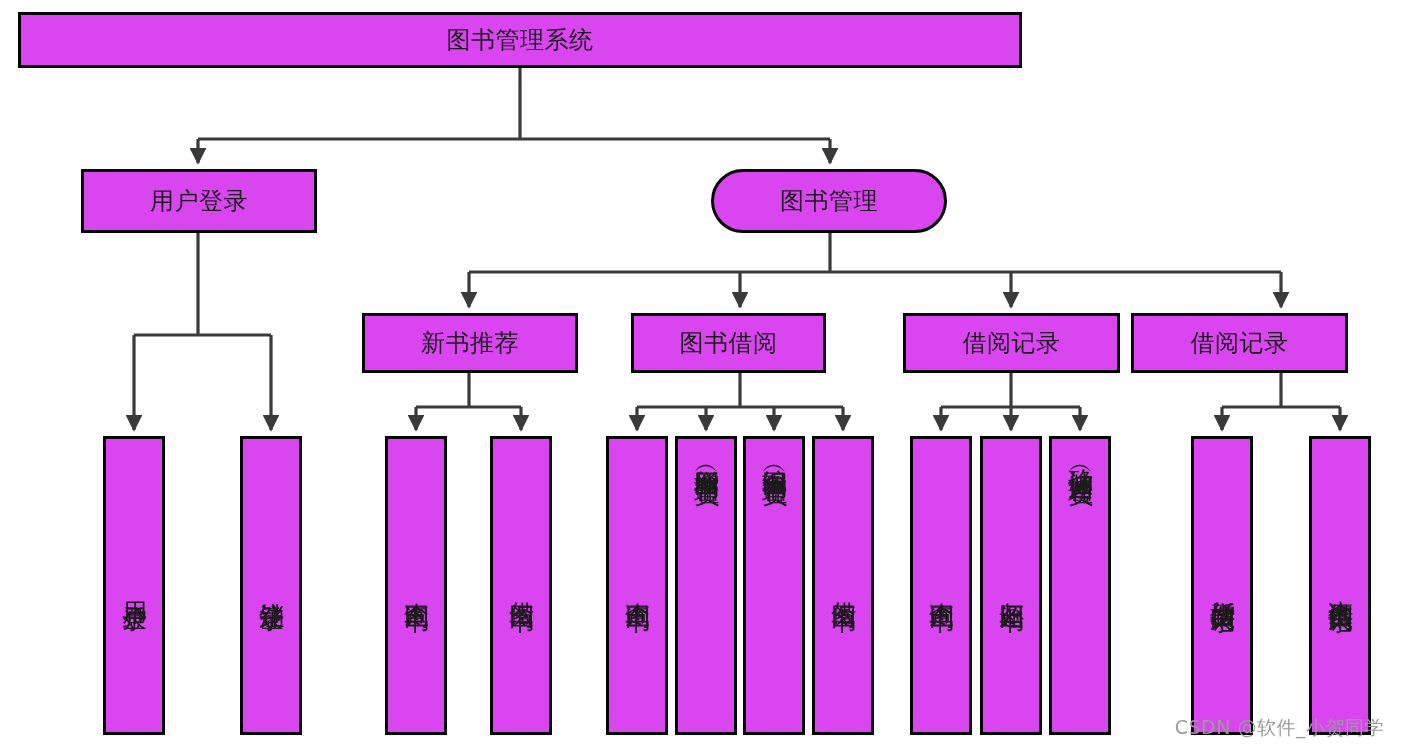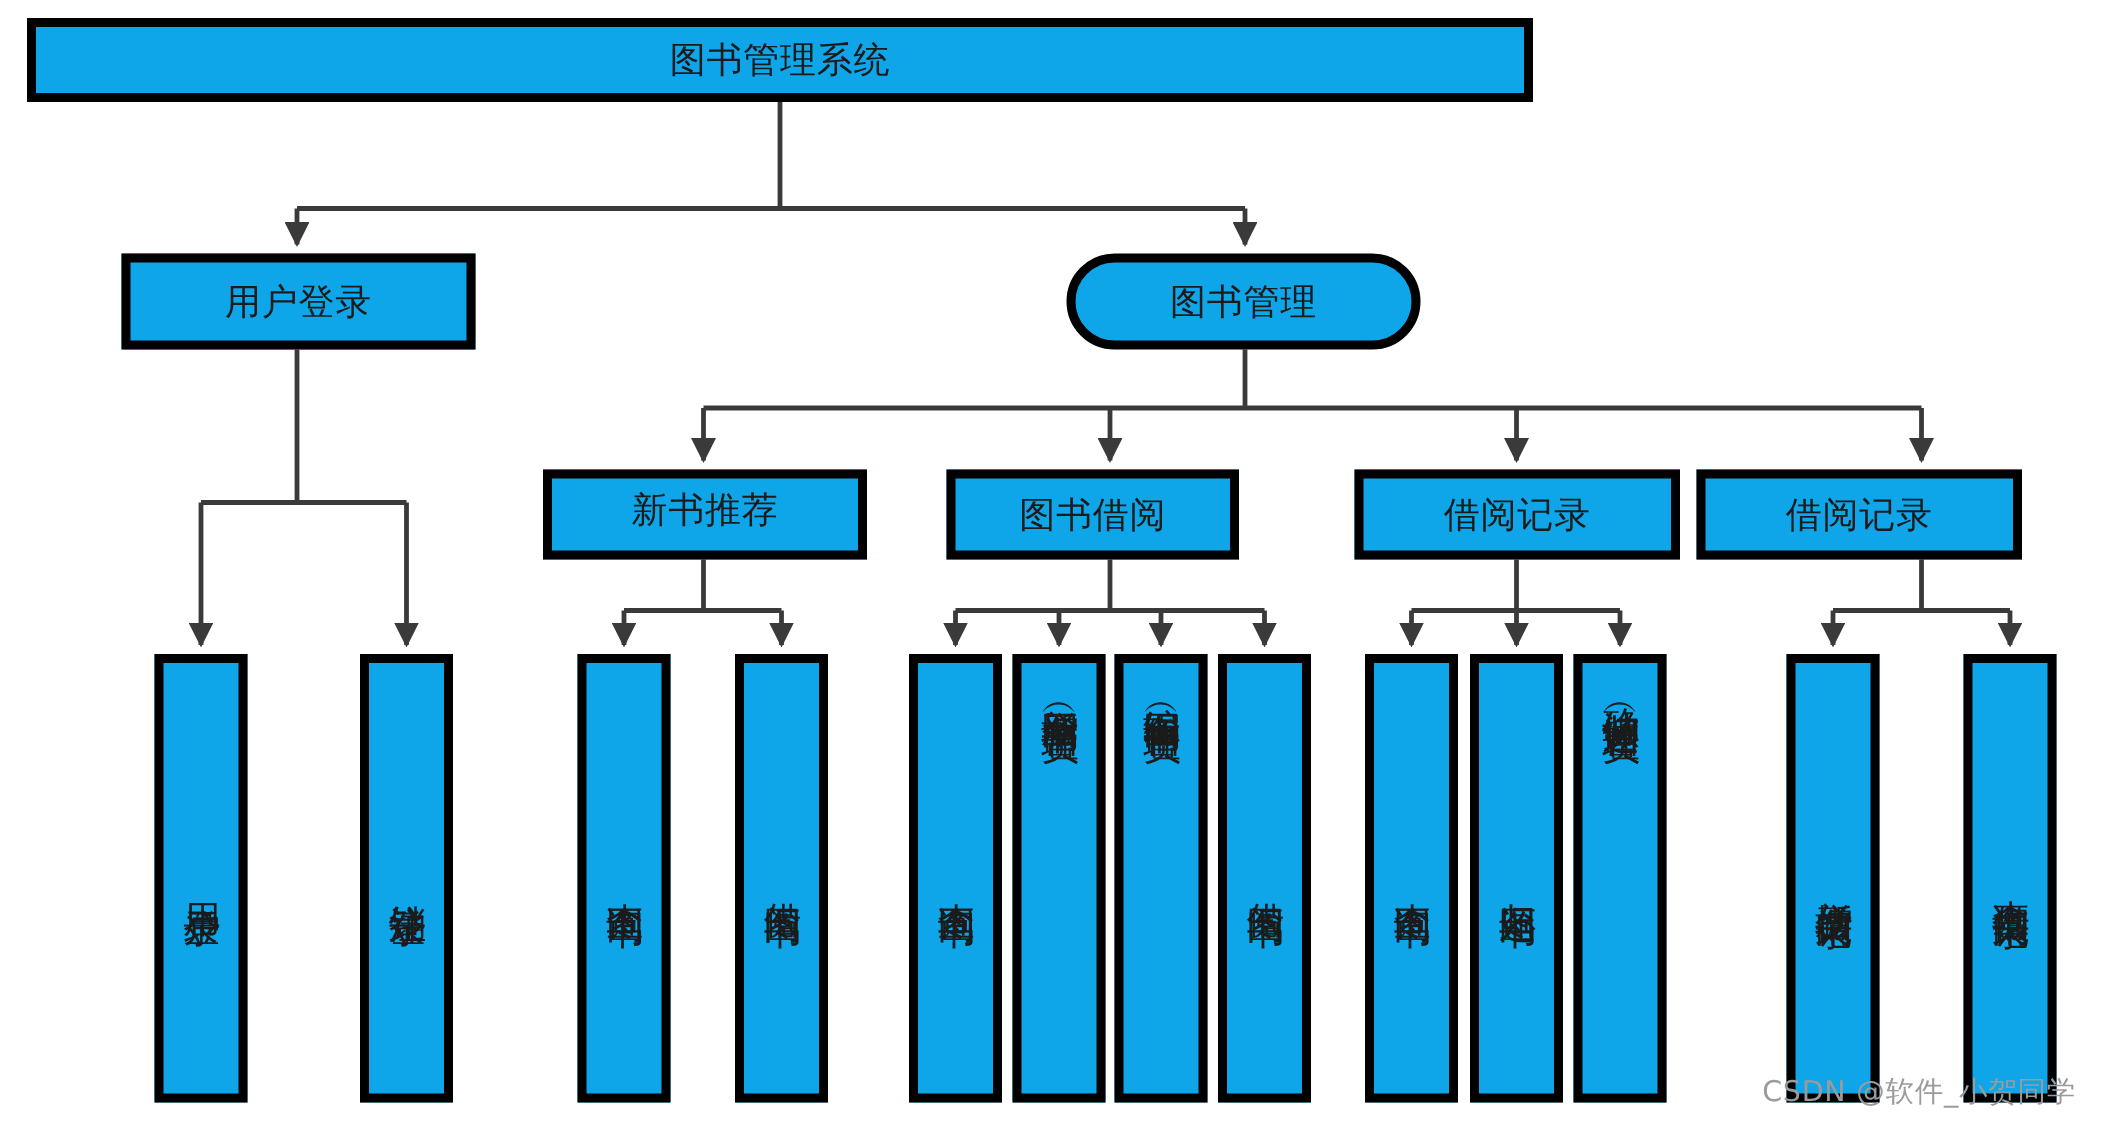--- a/index.html
+++ b/index.html
@@ -20,22 +20,22 @@
   svg.lines {
     position: absolute;
     left: 0;
     top: 0;
     width: 1405px;
     height: 747px;
   }
   .node {
     position: absolute;
     box-sizing: border-box;
-    background: #0ea5e9;
-    border: 6px solid #000000;
+    background: #d946ef;
+    border: 3px solid #000000;
     display: flex;
     align-items: center;
     justify-content: center;
     z-index: 3;
   }
   .node .label {
     color: #1b1b1b;
     font-size: 24px;
     line-height: 1.12;
     letter-spacing: 0.5px;
@@ -129,21 +129,21 @@
     <span class="label">图书管理系统</span>
   </div>
 
   <div class="node" style="left:81px; top:169px; width:236px; height:64px;">
     <span class="label">用户登录</span>
   </div>
   <div class="node" style="left:711px; top:169px; width:236px; height:64px;border-radius:32px;">
     <span class="label">图书管理</span>
   </div>
 
-  <div class="node" style="left:362px; top:313px; width:216px; height:60px;font-family:Liberation Mono, monospace;">
+  <div class="node" style="left:362px; top:313px; width:216px; height:60px;">
     <span class="label">新书推荐</span>
   </div>
   <div class="node" style="left:631px; top:313px; width:195px; height:60px;">
     <span class="label">图书借阅</span>
   </div>
   <div class="node" style="left:903px; top:313px; width:217px; height:60px;">
     <span class="label">借阅记录</span>
   </div>
   <div class="node" style="left:1131px; top:313px; width:217px; height:60px;">
     <span class="label">借阅记录</span>

